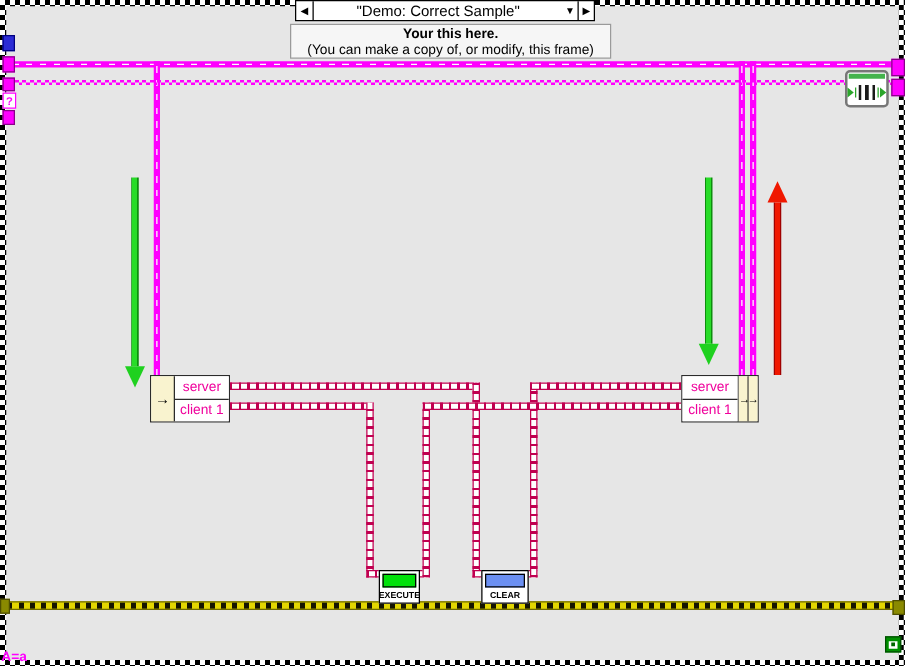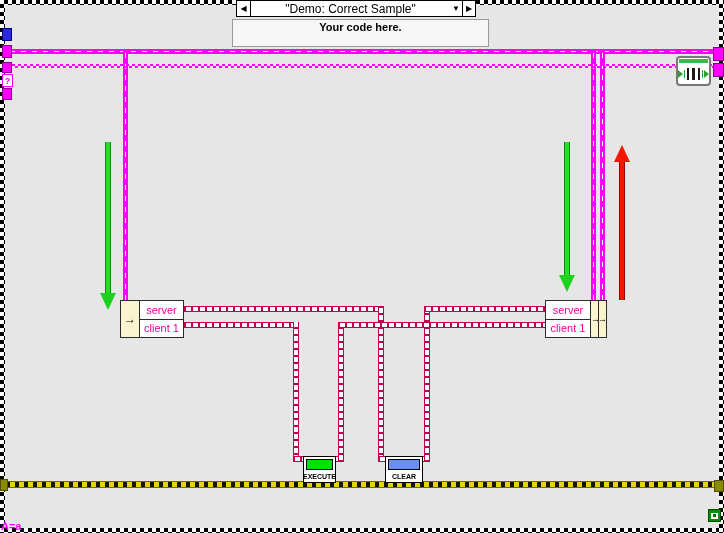--- a/index.html
+++ b/index.html
@@ -146,21 +146,22 @@
   </div>
 
   <div class="selector">
     <div class="sel-btn sel-dec">◀</div>
     <div class="sel-label">"Demo: Correct Sample"</div>
     <div class="sel-btn sel-menu">▼</div>
     <div class="sel-btn sel-inc">▶</div>
   </div>
 
   <div class="comment">
-    <div class="l1">Your code here.</div>
+    <div class="l1">Your this here.</div>
+    <div class="l2">(You can make a copy of, or modify, this frame)</div>
   </div>
 
   <div class="arrow" style="left:99px;top:142px;width:17px;height:168px;">
     <div class="shaft-green"></div>
     <div class="head-down-green"></div>
   </div>
   <div class="arrow" style="left:558px;top:142px;width:17px;height:150px;">
     <div class="shaft-green"></div>
     <div class="head-down-green"></div>
   </div>

